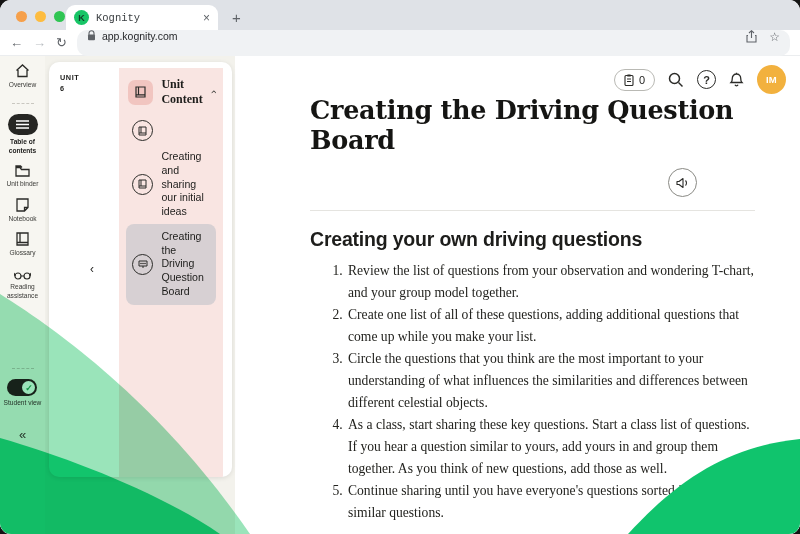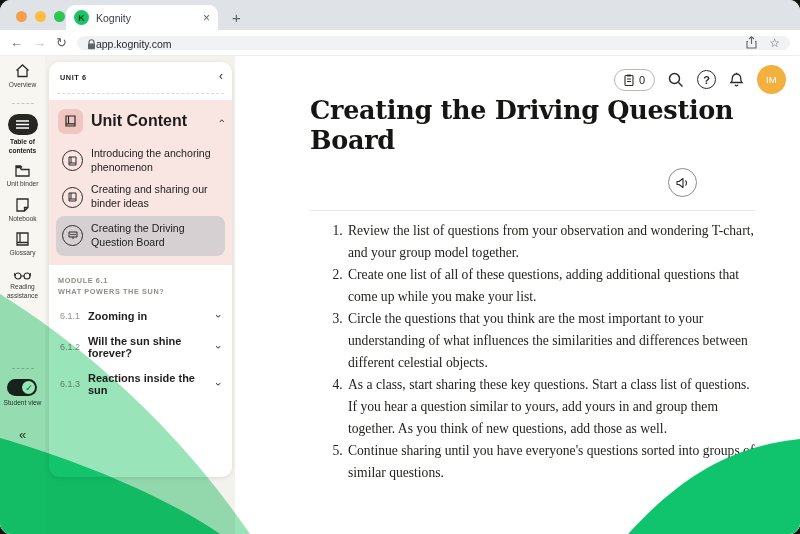--- a/index.html
+++ b/index.html
@@ -6,27 +6,27 @@
   html,body { width:800px; height:534px; background:#141414; font-family:"Liberation Sans",sans-serif; }
   .window { position:relative; width:800px; height:534px; border-radius:11px; overflow:hidden; background:#fff; }
 
   
   .tabbar { height:30px; background:#dfe2e7; display:flex; align-items:flex-end; padding-left:14px; }
   .lights { display:flex; gap:8px; align-items:center; position:absolute; top:11px; left:16px; }
   .light { width:11px; height:11px; border-radius:50%; }
   .light.red { background:#f6a04b; } .light.yel { background:#fdbc40; } .light.grn { background:#2fc553; }
   .tab { margin-left:52px; width:152px; height:25px; background:#fff; border-radius:9px 9px 0 0; display:flex; align-items:center; padding:0 8px; gap:7px; }
   .favicon { width:15px; height:15px; border-radius:50%; background:#17c566; color:#123c28; font-size:9px; font-weight:bold; display:flex; align-items:center; justify-content:center; }
-  .tab-title { font-size:10.5px; color:#3c4043; flex:1; }
+  .tab-title { font-size:10.5px; color:#3c4043; flex:1;font-family:Liberation Mono, monospace; }
   .tab-close { font-size:12px; color:#5f6368; cursor:default; }
   .newtab { font-size:15px; color:#5f6368; margin:0 0 4px 14px; }
   .toolbar { height:26px; background:#fff; display:flex; align-items:center; padding:0 10px; gap:10px; border-bottom:1px solid #ebedef; }
   .navbtn { font-size:13px; color:#5f6368; line-height:1; }
   .navbtn.dim { color:#b9bdc1; }
-  .urlbar { flex:1; height:14px; background:#f0f2f4; border-radius:10px; display:flex; align-items:flex-end; padding:0 10px; }
+  .urlbar { flex:1; height:26px; background:#f0f2f4; border-radius:10px; display:flex; align-items:flex-start; padding:0 10px; gap:6px; }
   .urlbar .url { font-size:10.5px; color:#27292c; flex:1; }
   .urlbar .trail { display:flex; gap:12px; align-items:center; color:#5f6368; }
   .star { font-size:12px; color:#5f6368; }
 
   
   .app { position:relative; height:478px; display:flex; background:#fff; overflow:hidden; }
 
   
   .rail { width:45px; background:#f7f6f1; display:flex; flex-direction:column; align-items:center; padding-top:8px; flex-shrink:0; position:relative; z-index:2; }
   .rail-item { display:flex; flex-direction:column; align-items:center; margin-bottom:9px; }
@@ -34,29 +34,29 @@
   .rail-label.bold { font-weight:bold; color:#1d1d1b; }
   .rail-ic { color:#2b2b28; }
   .rail-pill { background:#262623; border-radius:11px; width:30px; height:21px; display:flex; align-items:center; justify-content:center; }
   .rail-dash { width:22px; border-top:1px dashed #c9c7c0; margin:4px 0 10px; }
   .toggle { width:30px; height:17px; background:#262623; border-radius:9px; position:relative; }
   .toggle .knob { position:absolute; right:2px; top:2px; width:13px; height:13px; background:#fff; border-radius:50%; color:#17a45b; font-size:9px; font-weight:bold; display:flex; align-items:center; justify-content:center; }
   .collapse { font-size:13px; color:#3a3a37; margin-top:10px; }
 
   
   .side-area { width:190px; background:#f3f2ec; position:relative; flex-shrink:0; z-index:2; }
-  .panel { position:absolute; left:4px; right:3px; top:6px; height:415px; background:#fff; border-radius:10px; box-shadow:0 1px 5px rgba(0,0,0,.10); display:flex; flex-direction:column; overflow:hidden; z-index:2; }
+  .panel { position:absolute; left:4px; right:3px; top:6px; height:415px; background:#fff; border-radius:10px; box-shadow:0 1px 5px rgba(0,0,0,.10); display:flex; flex-direction:row; overflow:hidden; z-index:2; }
   .unit-head { padding:11px 24px 9px 11px; position:relative; }
   .unit-label, .unit-title { font-size:7.3px; font-weight:bold; letter-spacing:.6px; color:#1d1d1b; line-height:1.5; }
   .unit-chev { position:absolute; right:9px; top:50%; transform:translateY(-50%) rotate(180deg); font-size:12px; color:#1d1d1b; }
   .dash-h { border-top:1px dashed #dddbd4; margin:0 8px; }
   .pink { background:#f9e5e2; margin-top:6px; padding:7px 7px 8px; }
   .uc-head { display:flex; align-items:center; gap:8px; padding:2px 2px 8px; }
   .uc-chip { width:25px; height:25px; border-radius:7px; background:#f1c5c0; display:flex; align-items:center; justify-content:center; color:#2b2b28; }
-  .uc-title { font-size:16px; font-weight:bold; color:#1d1d1b; flex:1; }
+  .uc-title { font-size:12px; font-weight:bold; color:#1d1d1b; flex:1;font-family:Liberation Serif, serif; }
   .chev { display:inline-block; font-size:11px; color:#3a3a37; }
   .chev.up { transform:rotate(-90deg); } .chev.down { transform:rotate(90deg); }
   .uc-item { display:flex; align-items:center; gap:8px; padding:4px 6px; border-radius:8px; margin:1px 0; }
   .uc-item.sel { background:#d7d0d3; padding-top:6px; padding-bottom:6px; }
   .uc-circ { width:21px; height:21px; border:1.4px solid #2b2b28; border-radius:50%; display:flex; align-items:center; justify-content:center; color:#2b2b28; flex-shrink:0; }
   .uc-label { font-size:10.6px; color:#1d1d1b; line-height:1.3; }
   .module { padding:10px 9px 0; }
   .mod-head { font-size:7.3px; font-weight:bold; letter-spacing:.6px; color:#8e8e87; line-height:1.6; margin-bottom:6px; }
   .mod-item { display:flex; align-items:center; gap:7px; padding:6.5px 2px; }
   .mod-num { font-size:9px; color:#8f948c; width:21px; flex-shrink:0; }
@@ -65,21 +65,21 @@
   
   .blob-left { position:absolute; left:0; bottom:0; width:260px; height:478px; z-index:3; pointer-events:none; mix-blend-mode:multiply; }
   .blob-right { position:absolute; right:0; bottom:0; width:200px; height:100px; z-index:5; pointer-events:none; }
 
   
   .content { flex:1; position:relative; background:#fff; padding:30px 45px 0 75px; z-index:1; }
   .top-icons { position:absolute; top:9px; right:14px; display:flex; align-items:center; gap:13px; }
   .count-pill { border:1px solid #b9b9b4; border-radius:12px; height:22px; padding:0 9px; display:flex; align-items:center; gap:5px; color:#2b2b28; }
   .count-pill .num { font-size:11px; color:#1d1d1b; }
   .qmark { width:19px; height:19px; border:1.4px solid #2b2b28; border-radius:50%; font-size:11px; font-weight:bold; color:#2b2b28; display:flex; align-items:center; justify-content:center; }
-  .avatar { width:29px; height:29px; border-radius:50%; background:#f2b13e; color:#fff; font-size:9.5px; font-weight:normal; display:flex; align-items:center; justify-content:center; letter-spacing:.3px; }
+  .avatar { width:29px; height:29px; border-radius:50%; background:#f2b13e; color:#fff; font-size:9.5px; font-weight:bold; display:flex; align-items:center; justify-content:center; letter-spacing:.3px; }
   .breadcrumb { font-size:8.8px; color:#8a8a85; letter-spacing:.1px; }
   .page-title { font-family:"DejaVu Serif",serif; font-size:25.5px; font-weight:bold; color:#151513; margin-top:9px; letter-spacing:-.3px; }
   .announce-row { display:flex; margin-top:13px; }
   .announce-btn { margin-left:auto; margin-right:58px; width:29px; height:29px; border:1px solid #8a8a85; border-radius:50%; background:#fff; display:flex; align-items:center; justify-content:center; color:#2b2b28; }
   .divider { border-top:1px solid #e5e4e0; margin-top:13px; }
   .section-heading { font-size:19.5px; font-weight:bold; color:#1d1d1b; margin-top:17px; letter-spacing:-.2px; }
   .steps { margin-top:9px; padding-left:36px; font-family:"Liberation Serif",serif; font-size:13.6px; color:#23231f; }
   .steps li { line-height:22px; padding-left:2px; }
 
   svg { display:block; }
@@ -209,29 +209,28 @@
             <span class="uc-title">Unit Content</span>
             <span class="chev up">›</span>
           </div>
 
           <div class="uc-item">
             <span class="uc-circ">
               <svg width="9" height="10" viewBox="0 0 9 10">
                   <path d="M1 1h7v8H1z M1 7h7 M3 1v6" fill="none" stroke="#2b2b28" stroke-width="1"></path>
                 </svg>
             </span>
-            <span class="uc-label">Introducing the anchoring phenomenon</span>
           </div>
           <div class="uc-item">
             <span class="uc-circ">
               <svg width="9" height="10" viewBox="0 0 9 10">
                   <path d="M1 1h7v8H1z M1 7h7 M3 1v6" fill="none" stroke="#2b2b28" stroke-width="1"></path>
                 </svg>
             </span>
-            <span class="uc-label">Creating and sharing our binder ideas</span>
+            <span class="uc-label">Creating and sharing our initial ideas</span>
           </div>
           <div class="uc-item sel">
             <span class="uc-circ">
               <svg width="10" height="9" viewBox="0 0 10 9">
                   <path d="M1 1h8v5H1z" fill="none" stroke="#2b2b28" stroke-width="1"></path>
                   <circle cx="3" cy="3.5" r=".8" fill="#2b2b28"></circle>
                   <circle cx="5" cy="3.5" r=".8" fill="#2b2b28"></circle>
                   <circle cx="7" cy="3.5" r=".8" fill="#2b2b28"></circle>
                   <path d="M5 6v2" stroke="#2b2b28" stroke-width="1"></path>
                 </svg>
@@ -306,20 +305,21 @@
             <svg width="13" height="12" viewBox="0 0 13 12">
                 <path d="M1 4.5v3h2l4 3v-9l-4 3z" fill="none" stroke="#2b2b28" stroke-width="1.1" stroke-linejoin="round"></path>
                 <path d="M9.5 3.5c1.3 1.3 1.3 3.7 0 5" fill="none" stroke="#2b2b28" stroke-width="1.1"></path>
               </svg>
           </span>
         </span>
       </div>
 
       <div class="divider"></div>
 
+      <h2 class="section-heading">Creating your own driving questions</h2>
 
       <ol class="steps">
         <li>Review the list of questions from your observation and wondering T-chart, and your group model together.</li>
         <li>Create one list of all of these questions, adding additional questions that come up while you make your list.</li>
         <li>Circle the questions that you think are the most important to your understanding of what influences the similarities and differences between different celestial objects.</li>
         <li>As a class, start sharing these key questions. Start a class list of questions. If you hear a question similar to yours, add yours in and group them together.  As you think of new questions, add those as well.</li>
         <li>Continue sharing until you have everyone's questions sorted into groups of similar questions.</li>
       </ol>
 
     </div>

